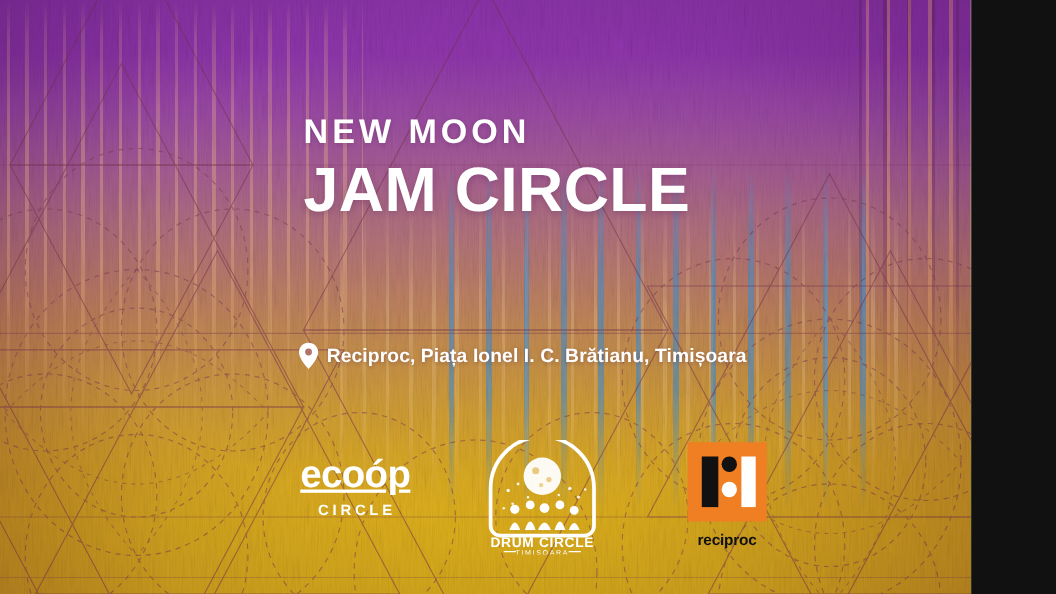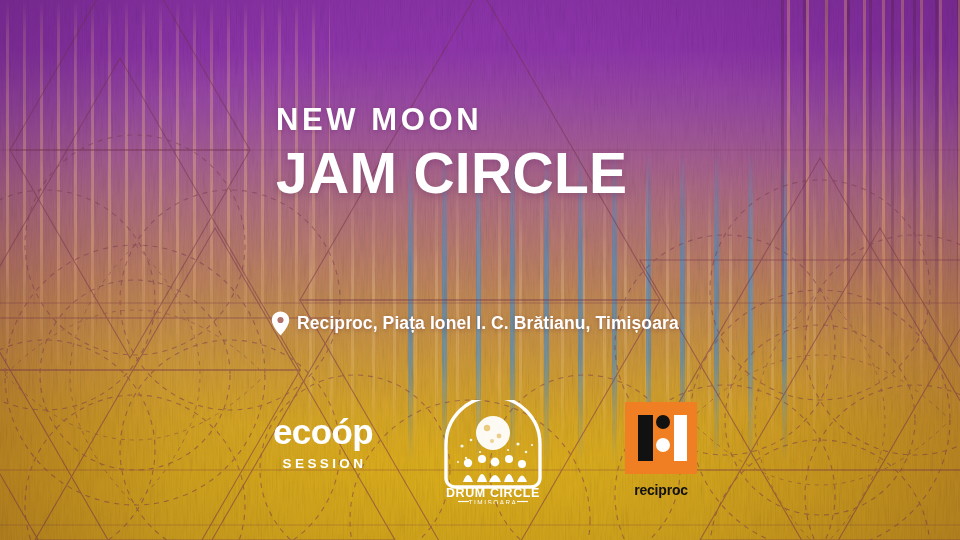--- a/index.html
+++ b/index.html
@@ -2,21 +2,21 @@
 <html><head>
 <meta charset="utf-8">
 <style>
   html, body {
     margin: 0;
     padding: 0;
     background: #111;
   }
   #poster {
     position: relative;
-    width: 960px;
+    width: 883px;
     height: 540px;
     overflow: hidden;
     font-family: "Liberation Sans", sans-serif;
     background: #0f766e;
     user-select: none;
   }
   .layer {
     position: absolute;
     inset: 0;
     width: 100%;
@@ -190,20 +190,21 @@
   .logo { position: absolute; }
   
   #logo-ecoop { left: 10px; top: 22px; text-align: center; width: 130px; }
   #ecoop-word {
     color: #ffffff;
     font-size: 35px;
     font-weight: bold;
     line-height: 1;
     letter-spacing: -0.6px;
     display: block;
+    text-decoration: underline;
   }
   #ecoop-sub {
     color: #ffffff;
     font-size: 13.5px;
     font-weight: bold;
     letter-spacing: 3.4px;
     line-height: 1;
     display: block;
     margin-top: 8px;
     padding-left: 3px;
@@ -349,21 +350,21 @@
         <path d="M9.5 0.6 C4.6 0.6 0.8 4.4 0.8 9.2 C0.8 15.6 9.5 24.4 9.5 24.4 C9.5 24.4 18.2 15.6 18.2 9.2 C18.2 4.4 14.4 0.6 9.5 0.6 Z" fill="#ffffff"></path>
         <circle cx="9.5" cy="9.0" r="3.1" fill="#b2746a"></circle>
       </svg>
       <span id="venue-text">Reciproc, Piața Ionel I. C. Brătianu, Timișoara</span>
     </div>
 
     <div id="logo-row">
 
       <div class="logo" id="logo-ecoop">
         <span id="ecoop-word">ecoóp</span>
-        <span id="ecoop-sub">SESSION</span>
+        <span id="ecoop-sub">CIRCLE</span>
       </div>
 
       <div class="logo" id="logo-drum">
         <svg width="110" height="104" viewBox="0 0 110 104">
           <defs>
             <clipPath id="archclip">
               <path d="M13 44 A42 42 0 0 1 97 44 L97 76 A6 6 0 0 1 91 82 L19 82 A6 6 0 0 1 13 76 Z"></path>
             </clipPath>
           </defs>
 

